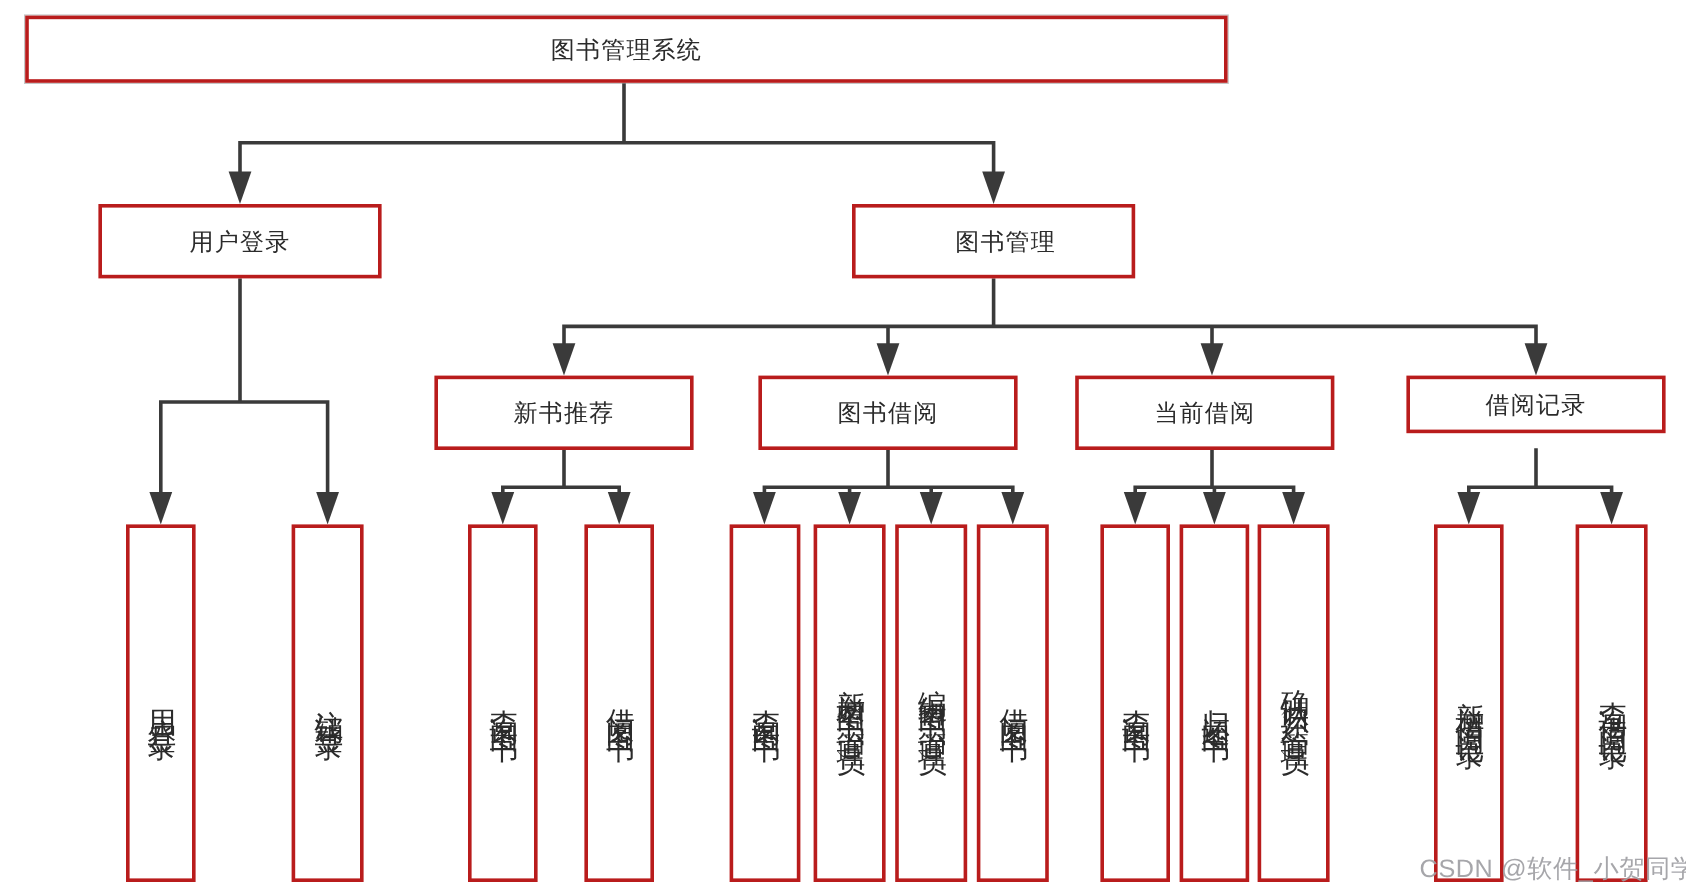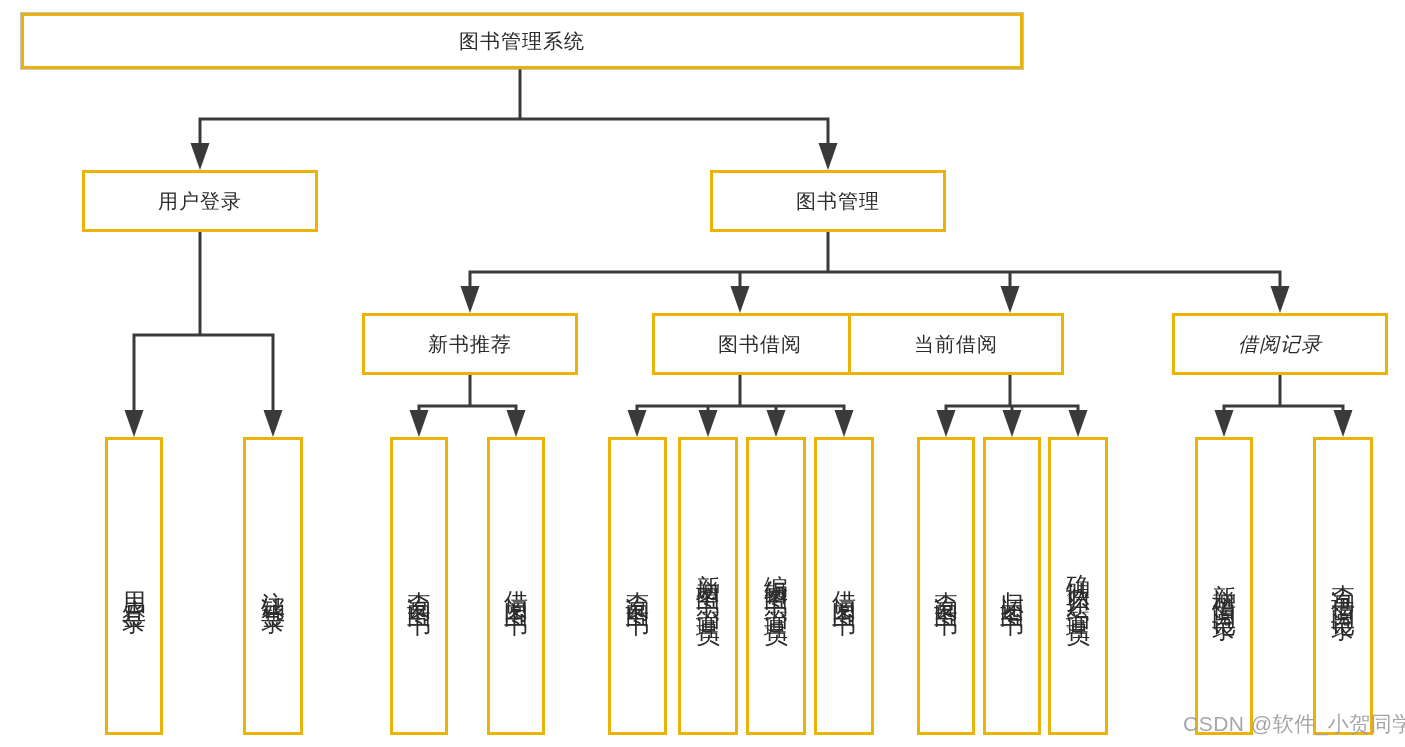--- a/index.html
+++ b/index.html
@@ -8,21 +8,21 @@
     background: #ffffff;
     overflow: hidden;
     font-family: "Liberation Sans", "DejaVu Sans", sans-serif;
     color: #2b2b2b;
   }
   #stage { position: relative; width: 1405px; height: 747px; background: #ffffff; }
   #wires { position: absolute; left: 0; top: 0; z-index: 1; }
   .node {
     position: absolute;
     box-sizing: border-box;
-    border: 3px solid #eab308;
+    border: 3px solid #b91c1c;
     background: #ffffff;
     display: flex;
     align-items: center;
     justify-content: center;
     z-index: 2;
     font-size: 20px;
     letter-spacing: 1px;
     color: #2b2b2b;
   }
   .root-node { box-shadow: 0 0 0 1px rgba(150,150,150,.55); }
@@ -30,23 +30,23 @@
     writing-mode: vertical-rl;
     font-size: 24px;
     letter-spacing: 7px;
     line-height: 1;
   }
   
   .n-root  { left: 21px;   top: 13px;  width: 1002px; height: 56px; }
   .n-login { left: 82px;   top: 170px; width: 236px;  height: 62px; }
   .n-mgmt  { left: 710px;  top: 170px; width: 236px;  height: 62px; padding-left: 20px; }
   .n-l2a   { left: 362px;  top: 313px; width: 216px;  height: 62px; text-align: right; }
-  .n-l2b   { left: 632px;  top: 313px; width: 216px;  height: 62px; margin-left: 20px; }
-  .n-l2c   { left: 848px;  top: 313px; width: 216px;  height: 62px; }
-  .n-l2d   { left: 1172px; top: 313px; width: 216px;  height: 62px; font-style: italic; }
+  .n-l2b   { left: 632px;  top: 313px; width: 216px;  height: 62px; }
+  .n-l2c   { left: 896px;  top: 313px; width: 216px;  height: 62px; }
+  .n-l2d   { left: 1172px; top: 313px; width: 216px;  height: 48px; }
   
   .leaf { top: 437px; height: 298px; }
   .n-a1 { left: 105px;  width: 58px; }
   .n-a2 { left: 243px;  width: 60px; }
   .n-b1 { left: 390px;  width: 58px; }
   .n-b2 { left: 487px;  width: 58px; }
   .n-c1 { left: 608px;  width: 59px; }
   .n-c2 { left: 678px;  width: 60px; }
   .n-c3 { left: 746px;  width: 60px; }
   .n-c4 { left: 814px;  width: 60px; }

